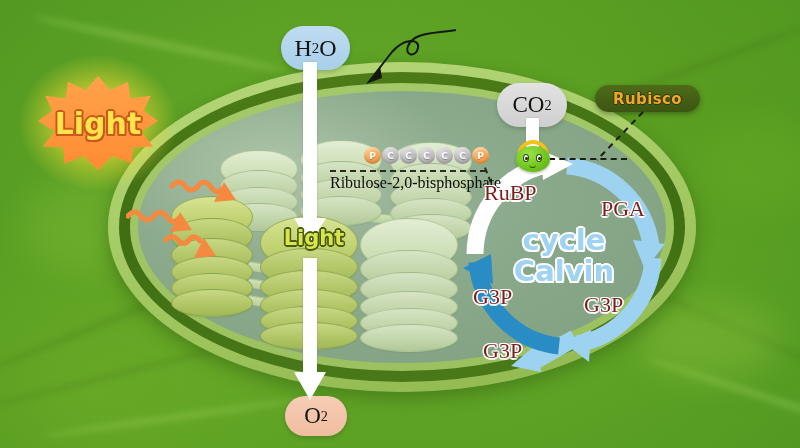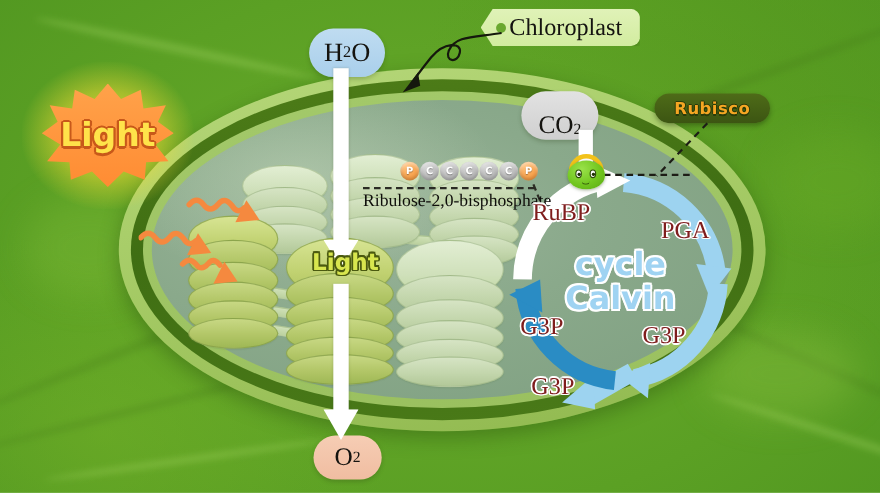--- a/index.html
+++ b/index.html
@@ -139,24 +139,23 @@
     color: #14130f;
     box-shadow: 0 2px 4px rgba(40,60,20,0.25);
   }
   .pill sub { font-size: 0.62em; vertical-align: -0.28em; }
   .pill-h2o {
     left: 281px; top: 26px; width: 69px; height: 44px;
     background: linear-gradient(180deg, #bfdcf1 0%, #a9cfeb 100%);
     font-size: 24px;
   }
   .pill-co2 {
-    left: 474px; top: 83px; width: 70px; height: 44px;
+    left: 497px; top: 83px; width: 70px; height: 44px;
     background: linear-gradient(180deg, #e2e2e2 0%, #cfcfcf 100%);
     font-size: 23px;
-    align-items: flex-end;
   }
   .pill-o2 {
     left: 285px; top: 396px; width: 62px; height: 40px;
     background: linear-gradient(180deg, #f6cdb4 0%, #f0bda1 100%);
     font-size: 23px;
   }
 
   
   .tag-chloroplast {
     position: absolute;
@@ -557,24 +556,20 @@
   <div class="pill pill-co2">
     <span>CO</span>
       <sub>2</sub>
   </div>
 
   <div class="pill pill-o2">
     <span>O</span>
       <sub>2</sub>
   </div>
 
-  <div class="tag-chloroplast">
-    <span class="tag-dot"></span>
-    <span>Chloroplast</span>
-  </div>
 
   <div class="tag-rubisco">
     <span>Rubisco</span>
   </div>
 
   <div class="light-burst">
     <div class="burst-glow"></div>
     <div class="burst-star"></div>
     <div class="burst-text">Light</div>
   </div>

